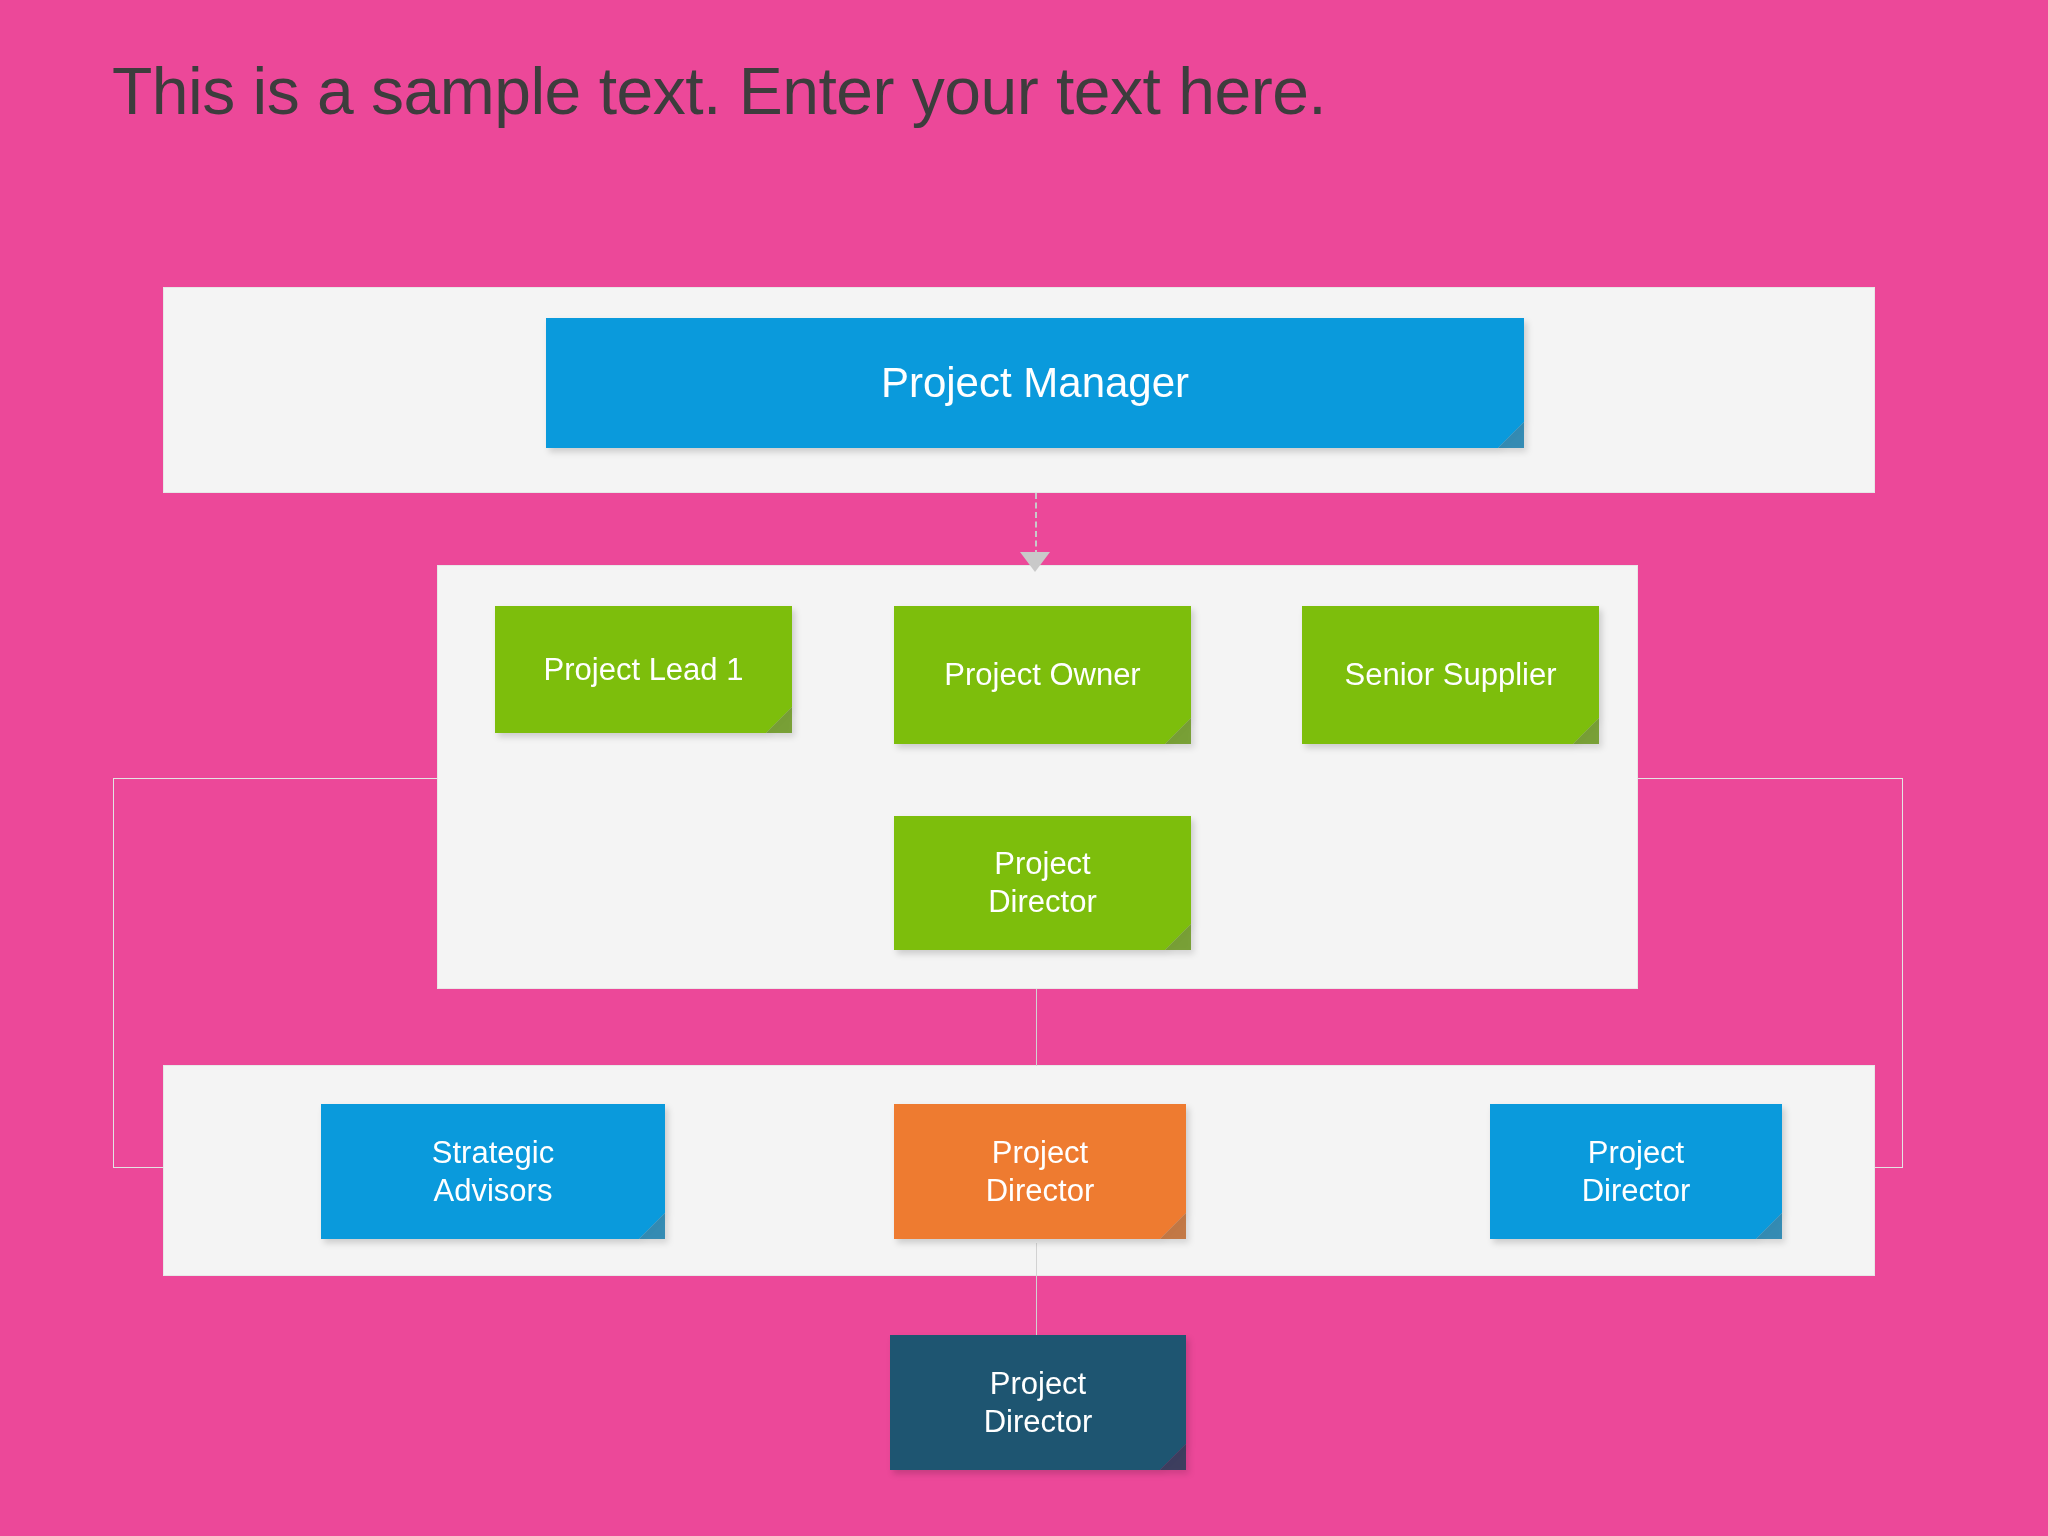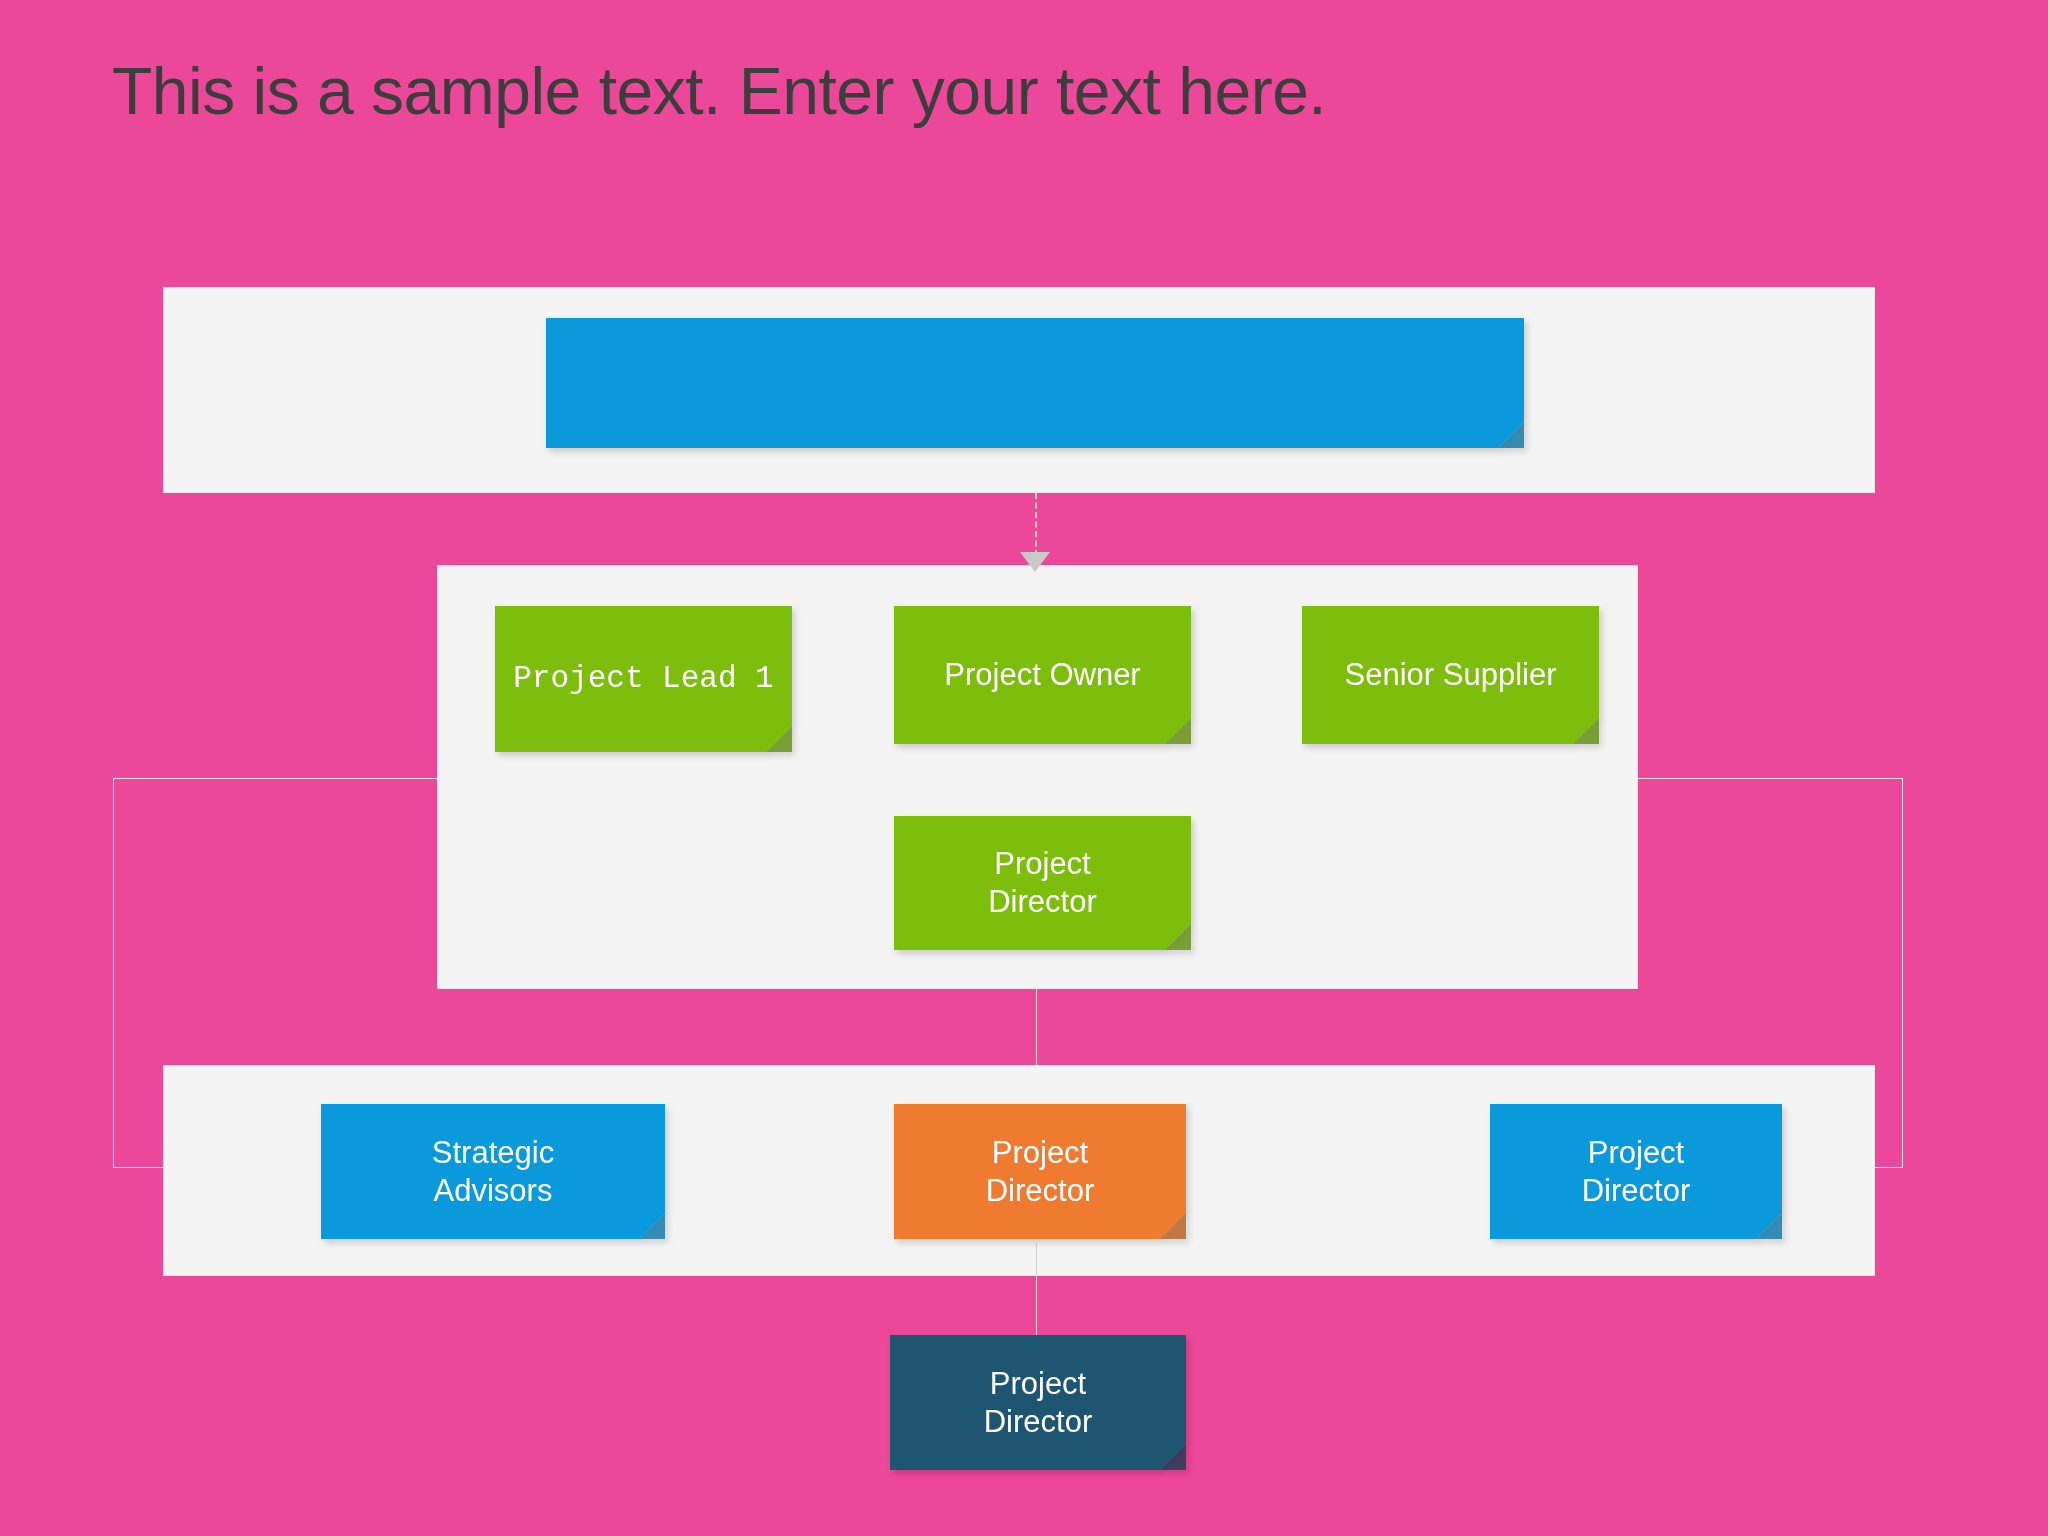--- a/index.html
+++ b/index.html
@@ -134,23 +134,24 @@
   <div class="dash-line" style="left:1035px; top:493px; height:63px;"></div>
   <div class="arrow-head" style="left:1020px; top:552px;"></div>
 
   <div class="vline" style="left:1036px; top:989px; height:77px;"></div>
 
   <div class="vline" style="left:1036px; top:1243px; height:95px;"></div>
 
   <div class="node c-blue" style="left:546px; top:318px; width:978px; height:130px; font-size:42px;">
     <div class="node-body"></div>
     <div class="node-fold"></div>
-  </div>
-
-  <div class="node c-green" style="left:495px; top:606px; width:297px; height:146px; font-size:31px;font-family:Liberation Mono, monospace;">
+    <div class="node-label">Project Manager</div>
+  </div>
+
+  <div class="node c-green" style="left:495px; top:606px; width:297px; height:127px; font-size:31px;">
     <div class="node-body"></div>
     <div class="node-fold"></div>
     <div class="node-label">Project Lead 1</div>
   </div>
 
   <div class="node c-green" style="left:1302px; top:606px; width:297px; height:138px; font-size:31px;">
     <div class="node-body"></div>
     <div class="node-fold"></div>
     <div class="node-label">Senior Supplier</div>
   </div>

